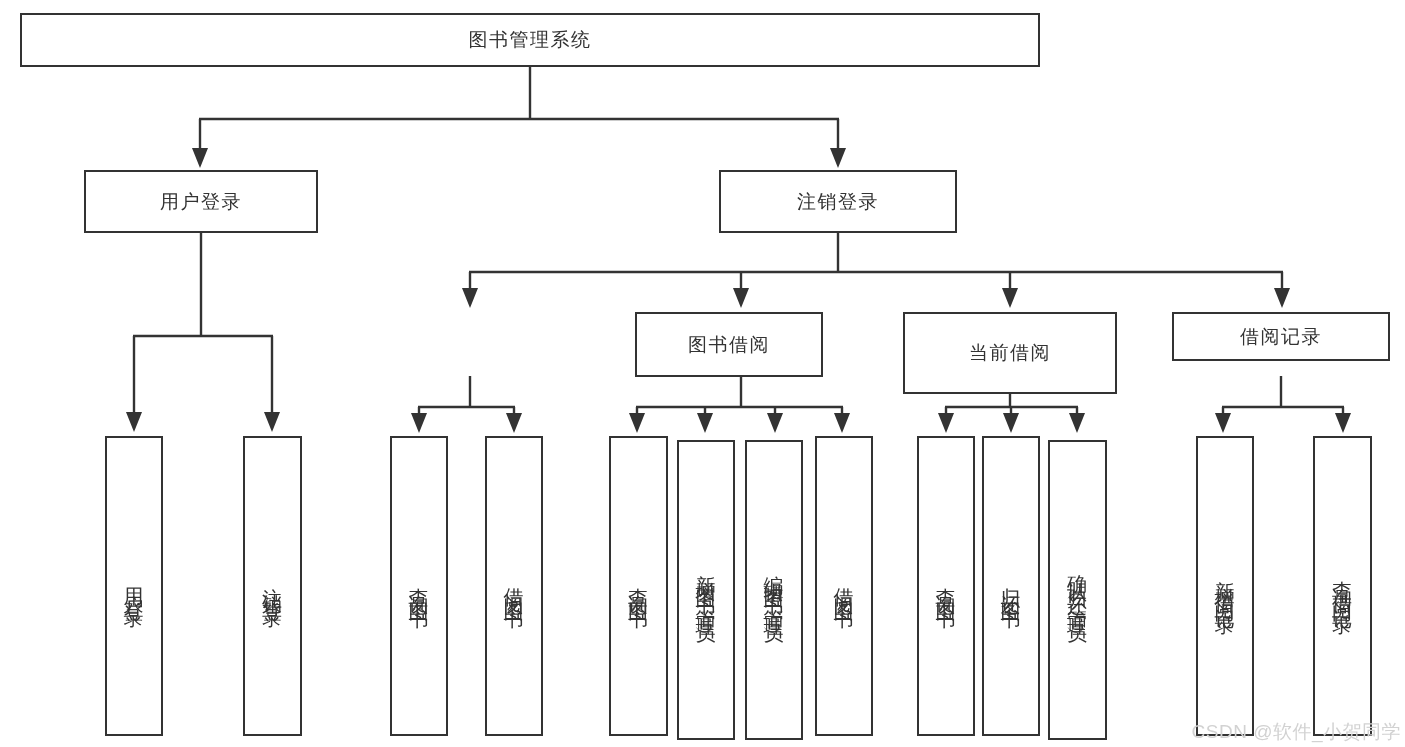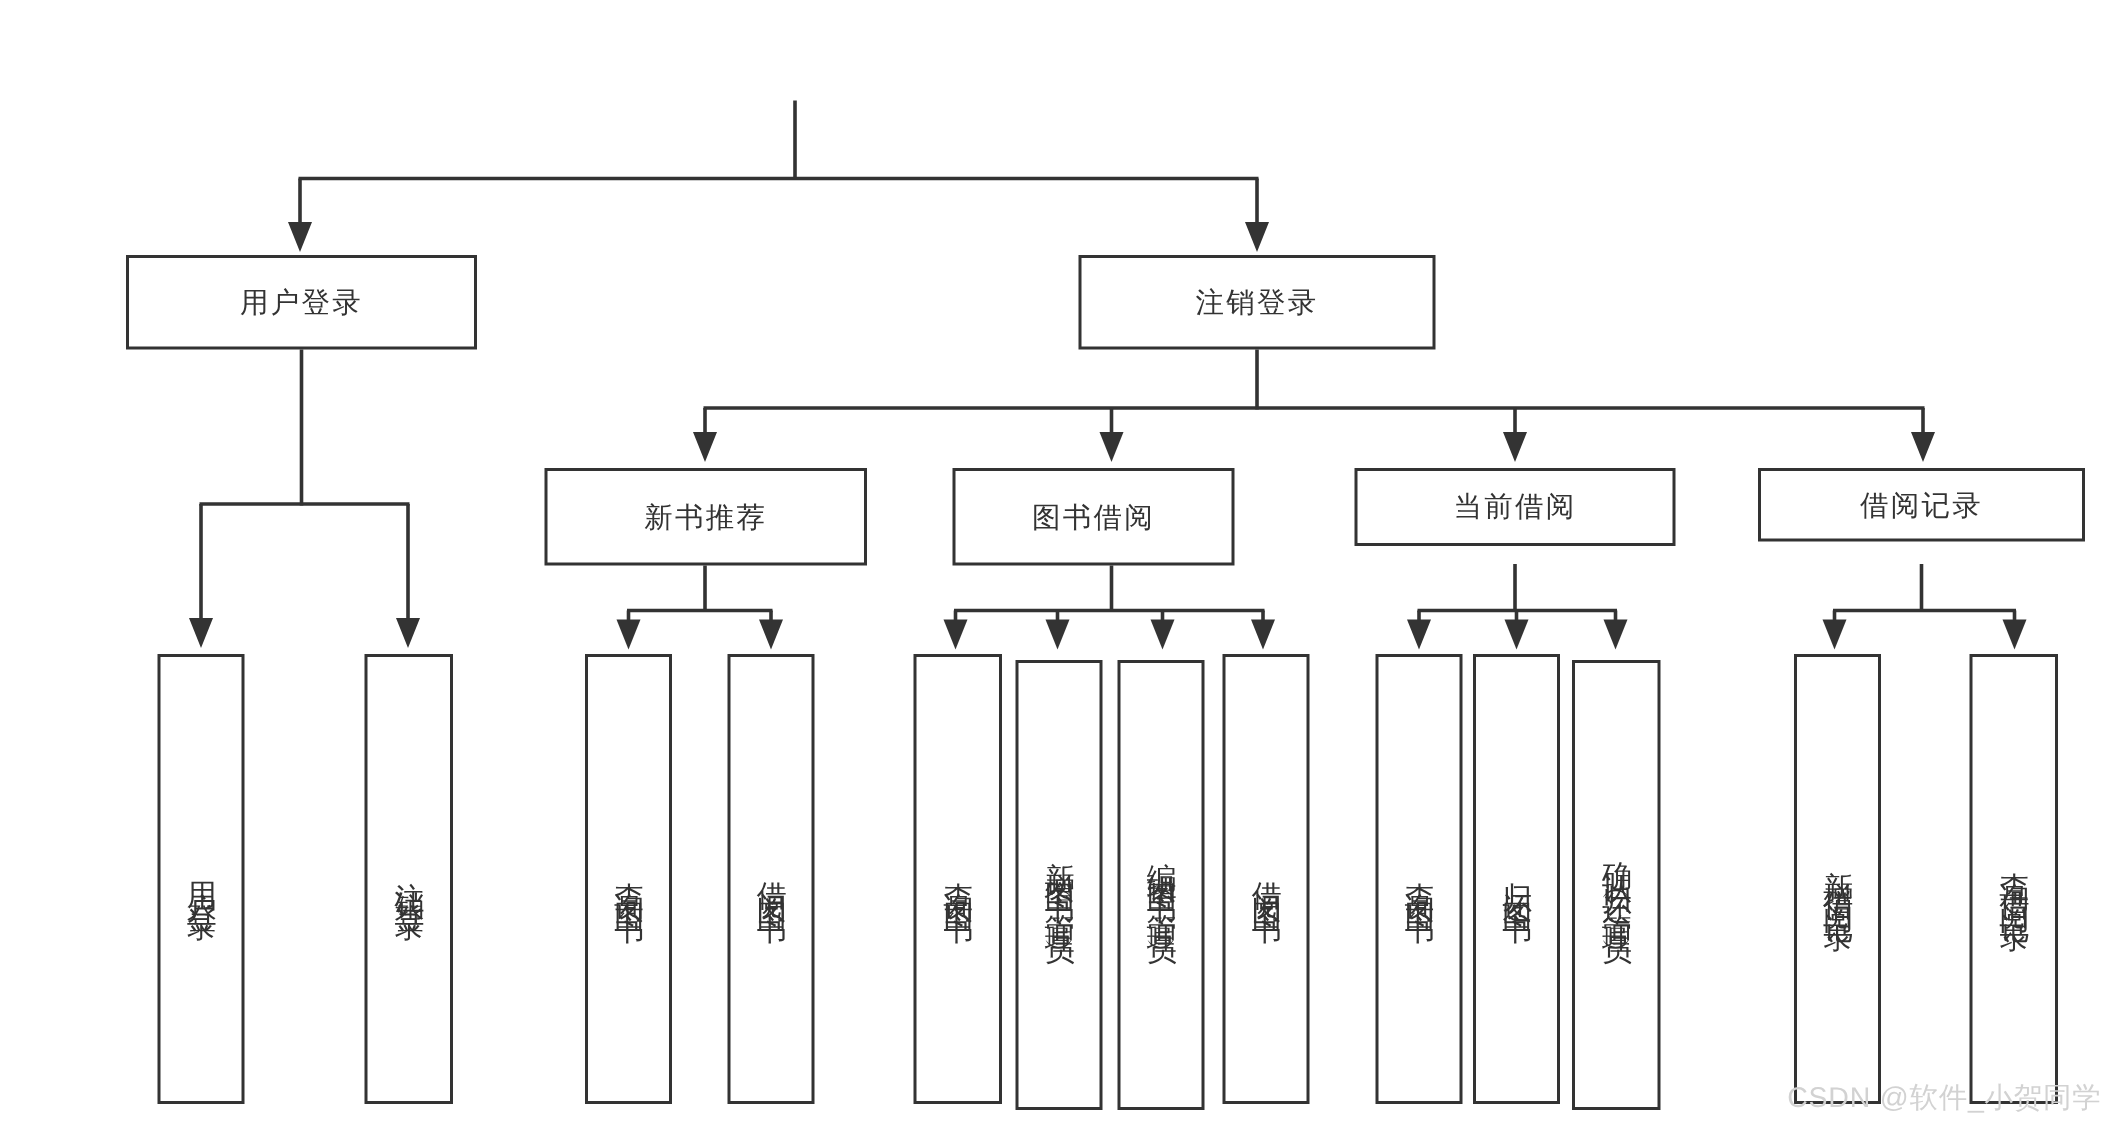--- a/index.html
+++ b/index.html
@@ -87,35 +87,35 @@
       <polygon points="767,413 783,413 775,433"></polygon>
       <polygon points="834,413 850,413 842,433"></polygon>
       <polygon points="938,413 954,413 946,433"></polygon>
       <polygon points="1003,413 1019,413 1011,433"></polygon>
       <polygon points="1069,413 1085,413 1077,433"></polygon>
       <polygon points="1215,413 1231,413 1223,433"></polygon>
       <polygon points="1335,413 1351,413 1343,433"></polygon>
     </g>
   </svg>
 
+  <div class="node" style="left:20px; top:13px; width:1020px; height:54px;">
+    <span>图书管理系统</span>
+  </div>
 
   <div class="node" style="left:84px; top:170px; width:234px; height:63px;">
     <span>用户登录</span>
   </div>
   <div class="node" style="left:719px; top:170px; width:238px; height:63px;">
     <span>注销登录</span>
   </div>
 
-  <div class="node" style="left:363px; top:312px; width:215px; height:65px;">
-    <span>新书推荐</span>
-  </div>
   <div class="node" style="left:635px; top:312px; width:188px; height:65px;">
     <span>图书借阅</span>
   </div>
-  <div class="node" style="left:903px; top:312px; width:214px; height:52px;">
+  <div class="node" style="left:903px; top:312px; width:214px; height:82px;">
     <span>当前借阅</span>
   </div>
   <div class="node" style="left:1172px; top:312px; width:218px; height:49px;">
     <span>借阅记录</span>
   </div>
 
   <div class="node vnode" style="left:105px; top:436px; width:58px; height:300px;">
     <span class="vlabel">用户登录</span>
   </div>
   <div class="node vnode" style="left:243px; top:436px; width:59px; height:300px;">

